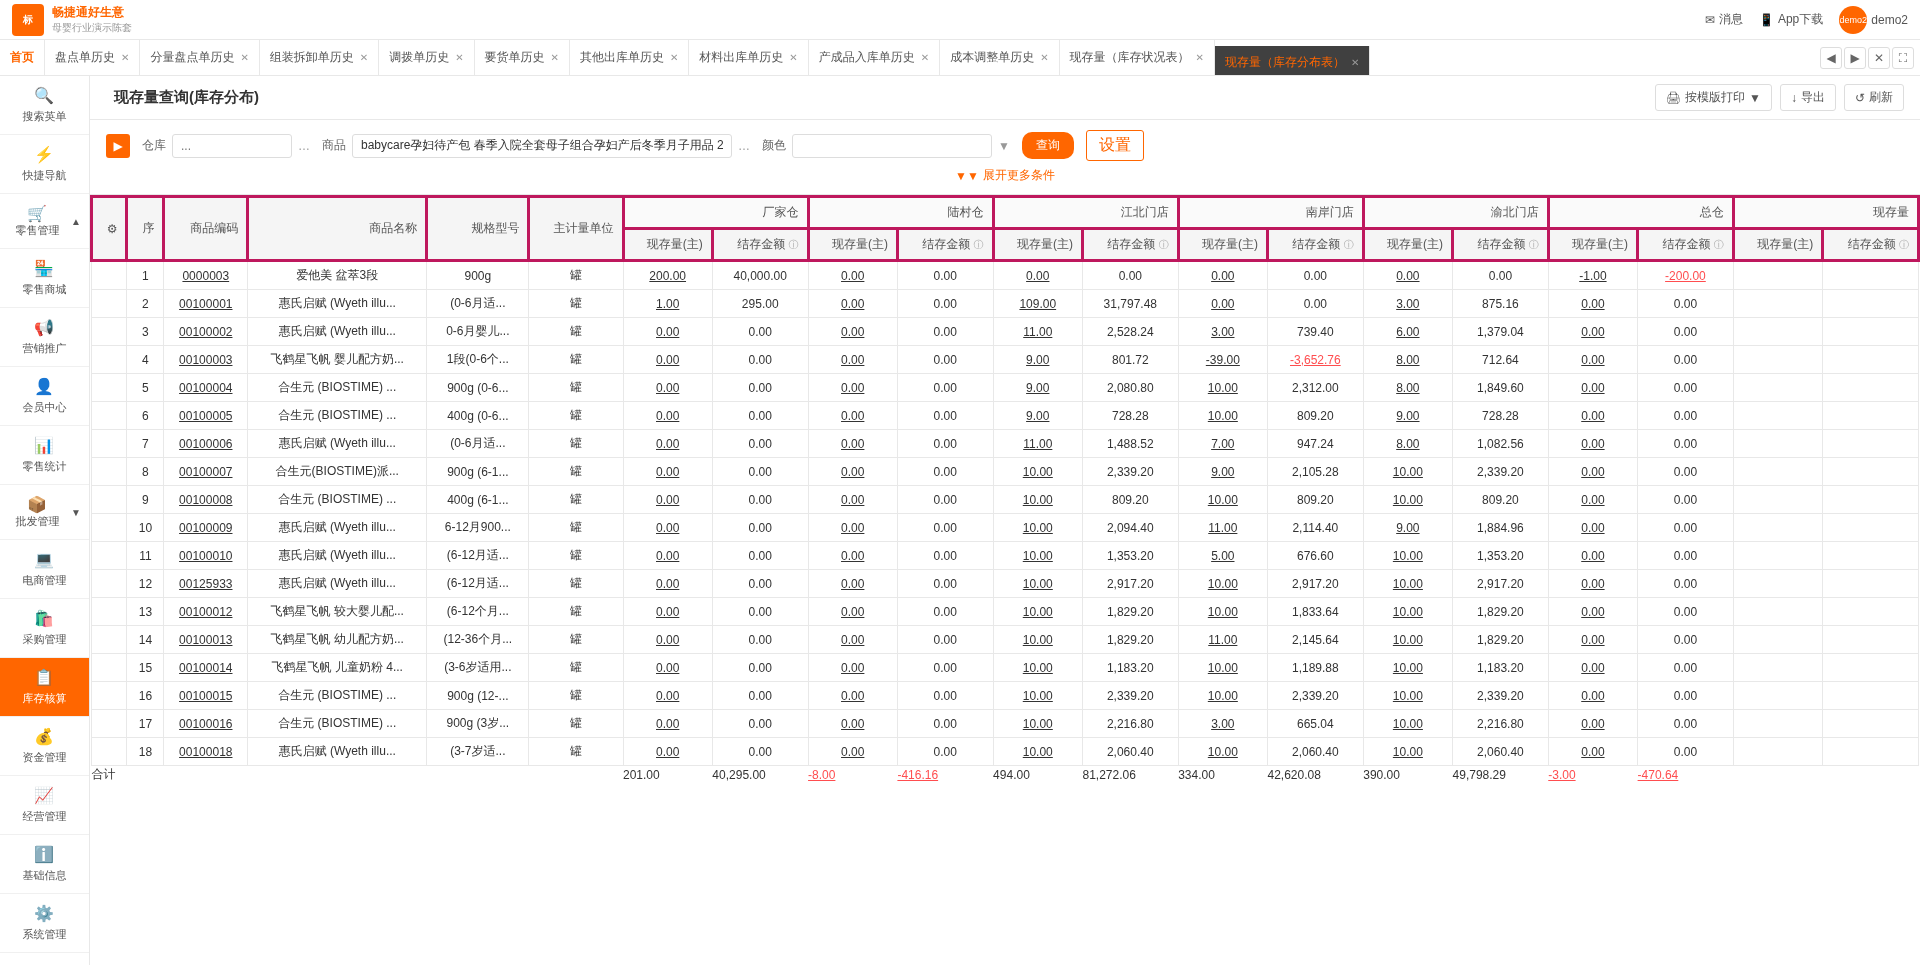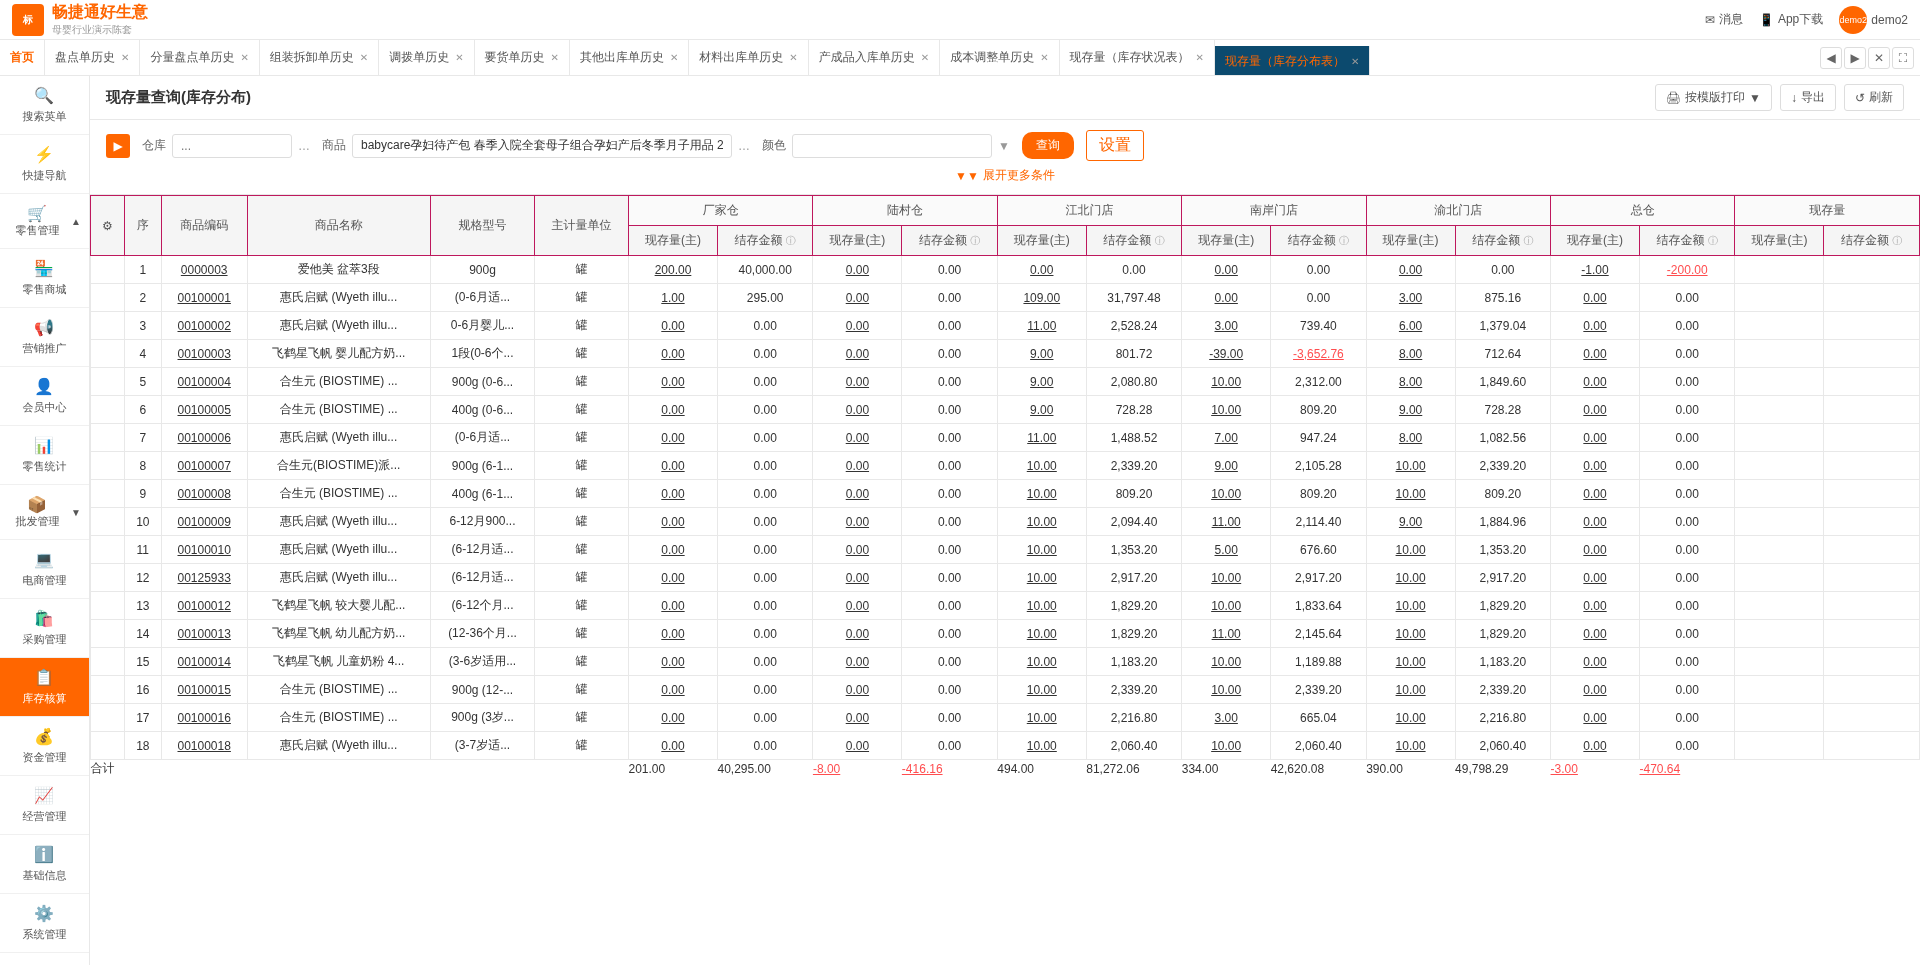--- a/index.html
+++ b/index.html
@@ -9,82 +9,82 @@
     .top-bar { height: 40px; background: #fff; display: flex; align-items: center; padding: 0 12px; border-bottom: 1px solid #e8e8e8; justify-content: space-between; }
     .logo-area { display: flex; align-items: center; gap: 8px; }
     .logo-icon { width: 32px; height: 32px; background: #ff6600; border-radius: 4px; display: flex; align-items: center; justify-content: center; color: white; font-size: 10px; font-weight: bold; }
     .top-right { display: flex; align-items: center; gap: 16px; color: #555; font-size: 12px; }
     .top-right-item { display: flex; align-items: center; gap: 4px; cursor: pointer; }
     .avatar { width: 28px; height: 28px; border-radius: 50%; background: #ff6600; display: flex; align-items: center; justify-content: center; color: white; font-size: 11px; }
 
     
     .tab-bar { height: 36px; background: #fff; display: flex; align-items: center; border-bottom: 1px solid #e8e8e8; overflow: hidden; }
     .tab-item { height: 36px; display: flex; align-items: center; padding: 0 10px; font-size: 12px; border-right: 1px solid #e8e8e8; cursor: pointer; white-space: nowrap; gap: 4px; color: #555; }
-    .tab-item.active { background: #0c4a6e; color: #ff6600; border-bottom: 4px solid #ec4899; margin-top: 12px; }
+    .tab-item.active { background: #404040; color: #ff6600; border-bottom: 2px solid #ec4899; margin-top: 12px; }
     .tab-item.home { color: #ff6600; font-weight: bold; }
     .tab-close { font-size: 10px; color: #999; cursor: pointer; margin-left: 2px; }
     .tab-nav { display: flex; align-items: center; padding: 0 6px; gap: 2px; margin-left: auto; }
     .tab-nav-btn { width: 22px; height: 22px; border: 1px solid #ddd; border-radius: 3px; display: flex; align-items: center; justify-content: center; cursor: pointer; color: #666; font-size: 12px; }
 
     
     .main-layout { display: flex; height: calc(965px - 40px - 36px); }
 
     
     .sidebar { width: 90px; background: #fff; border-right: 1px solid #e8e8e8; display: flex; flex-direction: column; overflow-y: auto; }
     .sidebar-item { padding: 10px 4px; text-align: center; cursor: pointer; font-size: 11px; color: #555; border-bottom: 1px solid #f0f0f0; display: flex; flex-direction: column; align-items: center; gap: 4px; }
     .sidebar-item.active { background: #ff6600; color: white; }
     .sidebar-icon { font-size: 16px; }
     .sidebar-label { font-size: 11px; }
 
     
     .content { flex: 1; display: flex; flex-direction: column; overflow: hidden; }
 
     
     .page-header { background: #fff; padding: 8px 16px; border-bottom: 1px solid #e8e8e8; display: flex; align-items: center; justify-content: space-between; }
-    .page-title { font-size: 15px; font-weight: bold; color: #333; }
+    .page-title { font-size: 15px; font-weight: bold; color: #333; margin-left: 8px; }
     .header-actions { display: flex; align-items: center; gap: 8px; }
     .btn-action { display: flex; align-items: center; gap: 4px; padding: 4px 10px; border: 1px solid #ddd; border-radius: 3px; cursor: pointer; font-size: 12px; color: #555; background: #fff; }
     .btn-orange { background: #ff6600; color: white; border: none; border-radius: 10px; padding: 5px 14px; cursor: pointer; font-size: 12px; }
     .btn-orange-outline { background: #fff; color: #ff6600; border: 1px solid #ff6600; border-radius: 3px; padding: 4px 12px; cursor: pointer; font-size: 16px; }
 
     
     .filter-area { background: #fff; padding: 10px 16px; border-bottom: 1px solid #e8e8e8; }
     .filter-row { display: flex; align-items: center; gap: 12px; flex-wrap: wrap; }
     .filter-item { display: flex; align-items: center; gap: 6px; }
     .filter-label { font-size: 12px; color: #666; white-space: nowrap; }
     .filter-input { border: 1px solid #ddd; border-radius: 3px; padding: 4px 8px; font-size: 12px; color: #333; min-width: 80px; }
     .filter-input-wide { min-width: 380px; }
     .filter-more { display: flex; align-items: center; gap: 4px; color: #ff6600; cursor: pointer; font-size: 12px; justify-content: center; margin-top: 6px; }
     .orange-expand { width: 24px; height: 24px; background: #ff6600; border-radius: 3px; display: flex; align-items: center; justify-content: center; color: white; cursor: pointer; flex-shrink: 0; }
 
     
     .table-area { flex: 1; overflow: auto; background: #fff; margin: 0; }
     table { width: 100%; border-collapse: collapse; font-size: 12px; }
-    thead th { background: #f5f5f5; border: 1px solid #be185d; padding: 6px 8px; text-align: center; font-weight: normal; color: #555; white-space: nowrap; position: sticky; top: 0; z-index: 2; }
+    thead th { background: #f5f5f5; border: 3px solid #be185d; padding: 6px 8px; text-align: right; font-weight: normal; color: #555; white-space: nowrap; position: sticky; top: 0; z-index: 2; }
     thead th.group-header { background: #fafafa; }
     tbody td { border: 1px solid #e8e8e8; padding: 5px 8px; text-align: center; color: #333; white-space: nowrap; }
     .negative { color: #ff4d4f; text-decoration: underline; }
     .underline { text-decoration: underline; cursor: pointer; color: #333; }
 
     
     ::-webkit-scrollbar { width: 6px; height: 6px; }
     ::-webkit-scrollbar-track { background: #f1f1f1; }
     ::-webkit-scrollbar-thumb { background: #ccc; border-radius: 3px; }
     .info-icon { color: #aaa; font-size: 10px; cursor: pointer; }
   </style>
 </head>
 <body>
 
 <div class="top-bar">
   <div class="logo-area">
     <div class="logo-icon">
       <span>标</span>
     </div>
     <div>
-      <div style="font-size:16px;font-weight:bold;color:#ff6600;">畅捷通好生意</div>
+      <div style="font-size:12px;font-weight:bold;color:#ff6600;">畅捷通好生意</div>
       <div style="font-size:10px;color:#999;">母婴行业演示陈套</div>
     </div>
   </div>
   <div class="top-right">
     <div class="top-right-item">
       <span>✉</span>
       <span>消息</span>
     </div>
     <div class="top-right-item">
       <span>📱</span>

